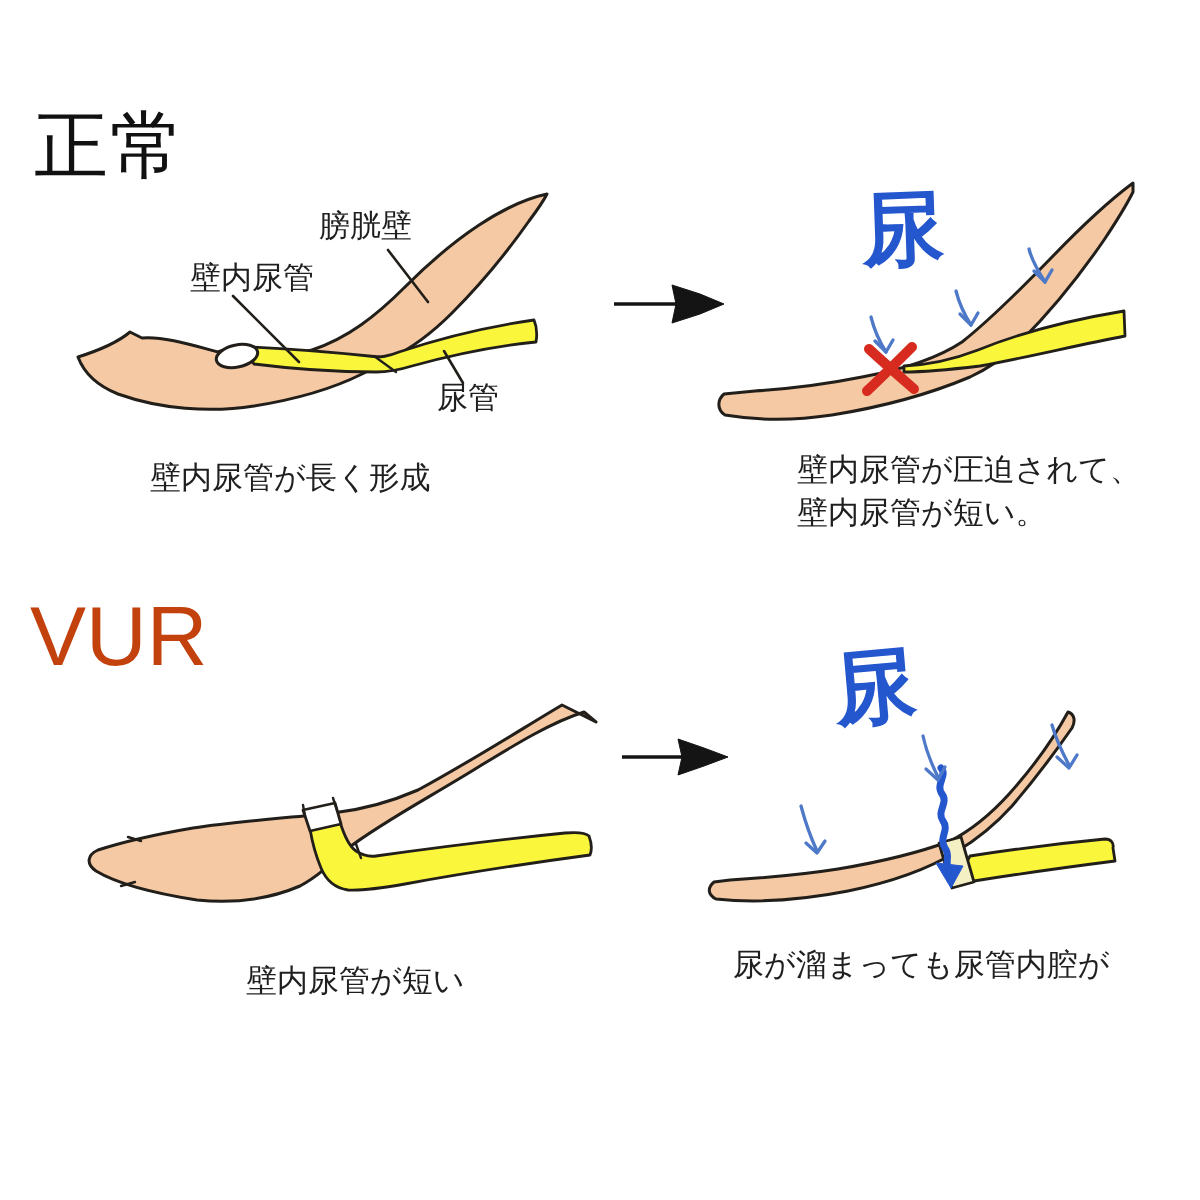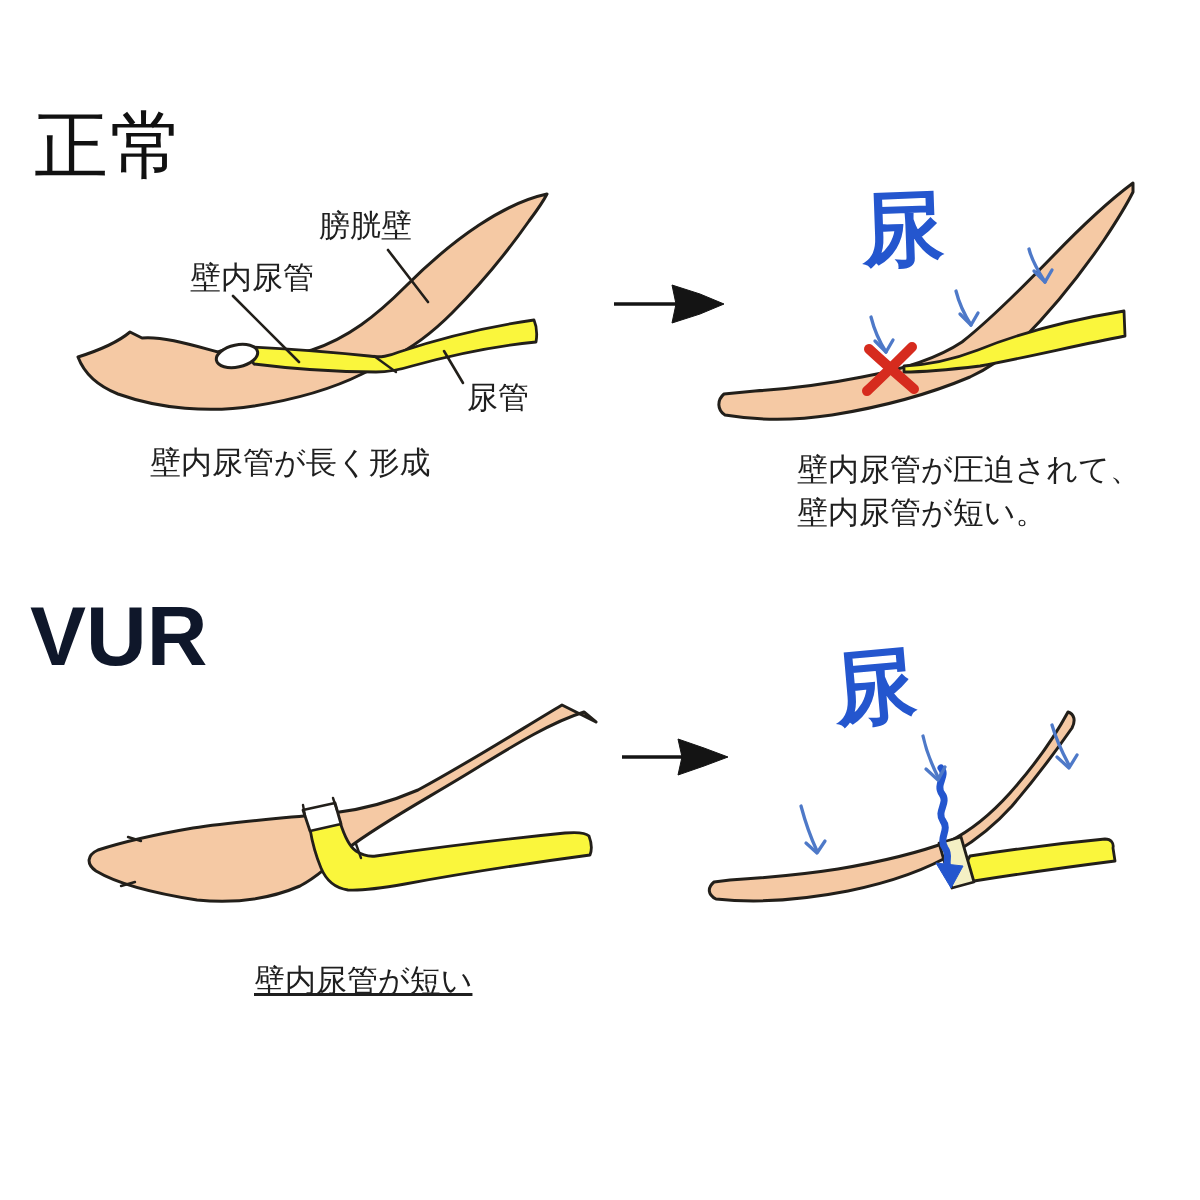--- a/index.html
+++ b/index.html
@@ -6,21 +6,21 @@
   body{
     width:1200px;height:1200px;position:relative;overflow:hidden;
     background:#ffffff;
     font-family:"Liberation Sans", sans-serif;
   }
   #canvas{position:absolute;inset:0;width:1200px;height:886px;}
   svg{position:absolute;left:0;top:0;}
 
   .lbl{position:absolute;white-space:nowrap;color:var(--ink);line-height:1.25;}
   .title{font-size:74px;font-weight:500;letter-spacing:2px;color:#111;}
-  .title-vur{font-size:84px;font-weight:700;letter-spacing:0px;color:#0f172a;}
+  .title-vur{font-size:84px;font-weight:400;letter-spacing:0px;color:#c2410c;}
   .anno{font-size:31px;font-family:Liberation Mono, monospace;}
   .caption{font-size:31px;}
   .urine{font-size:82px;font-weight:bold;color:var(--blue_ink);}
 
   .wall{fill:var(--peach);stroke:var(--outline);stroke-width:3;stroke-linejoin:round;}
   .tube{fill:var(--yellow);stroke:var(--outline);stroke-width:2.8;stroke-linejoin:round;}
   .white-gap{fill:#ffffff;stroke:var(--outline);stroke-width:2.8;stroke-linejoin:round;}
   .channel{fill:var(--pale_yellow);stroke:var(--outline);stroke-width:2.8;stroke-linejoin:round;}
   .orifice{fill:#ffffff;stroke:var(--outline);stroke-width:3;}
   .pointer{stroke:var(--outline);stroke-width:2.6;fill:none;stroke-linecap:round;}
@@ -200,29 +200,30 @@
         <path class="b-arrow" d="M 1052 725 C 1056 739, 1062 752, 1069 765"></path>
         <polyline class="b-arrow" points="1057,757 1069,768 1077,755"></polyline>
       </g>
     </g>
   </svg>
 
   <div class="lbl title" style="left:34px;top:100px;">正常</div>
 
   <div class="lbl anno" style="left:319px;top:209px;">膀胱壁</div>
   <div class="lbl anno" style="left:178px;top:261px;margin-left:12px;">壁内尿管</div>
-  <div class="lbl anno" style="left:437px;top:381px;margin-left:30px;">尿管</div>
-
-  <div class="lbl caption" style="left:150px;top:444px;text-align:center;">壁内尿管が長く形成</div>
+  <div class="lbl anno" style="left:437px;top:381px;">尿管</div>
+
+  <div class="lbl caption" style="left:150px;top:459px;text-align:center;">壁内尿管が長く形成</div>
 
   <div class="lbl urine" style="left:862px;top:178px;transform:rotate(-2deg);">尿</div>
 
   <div class="lbl caption" style="left:797px;top:451px;text-align:right;">壁内尿管が圧迫されて、</div>
   <div class="lbl caption" style="left:797px;top:494px;">壁内尿管が短い。</div>
 
   <div class="lbl title-vur" style="left:30px;top:584px;">VUR</div>
 
-  <div class="lbl caption" style="left:254px;top:962px;text-decoration:underline;">壁内尿管が短い</div>
+  <div class="lbl caption" style="left:246px;top:962px;">壁内尿管が短い</div>
 
   <div class="lbl urine" style="left:834px;top:636px;transform:rotate(-5deg);">尿</div>
 
+  <div class="lbl caption" style="left:733px;top:946px;">尿が溜まっても尿管内腔が</div>
 
 </div>
 
 </body></html>

